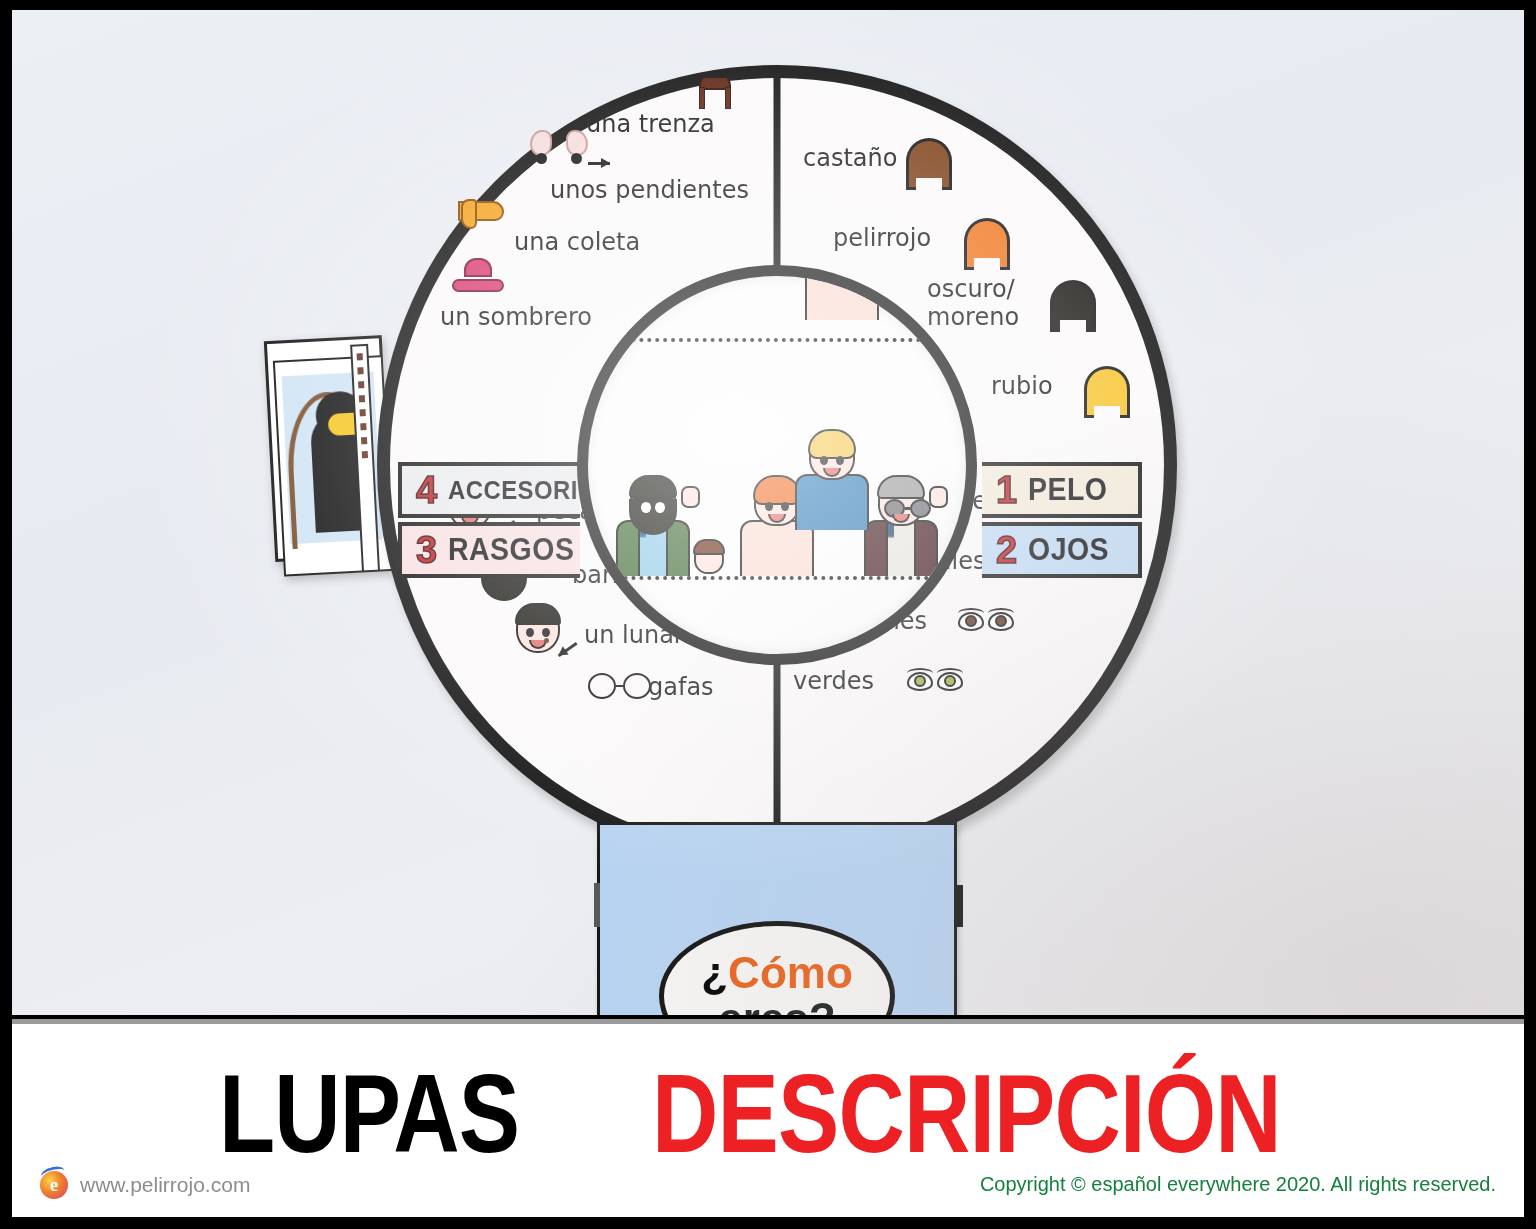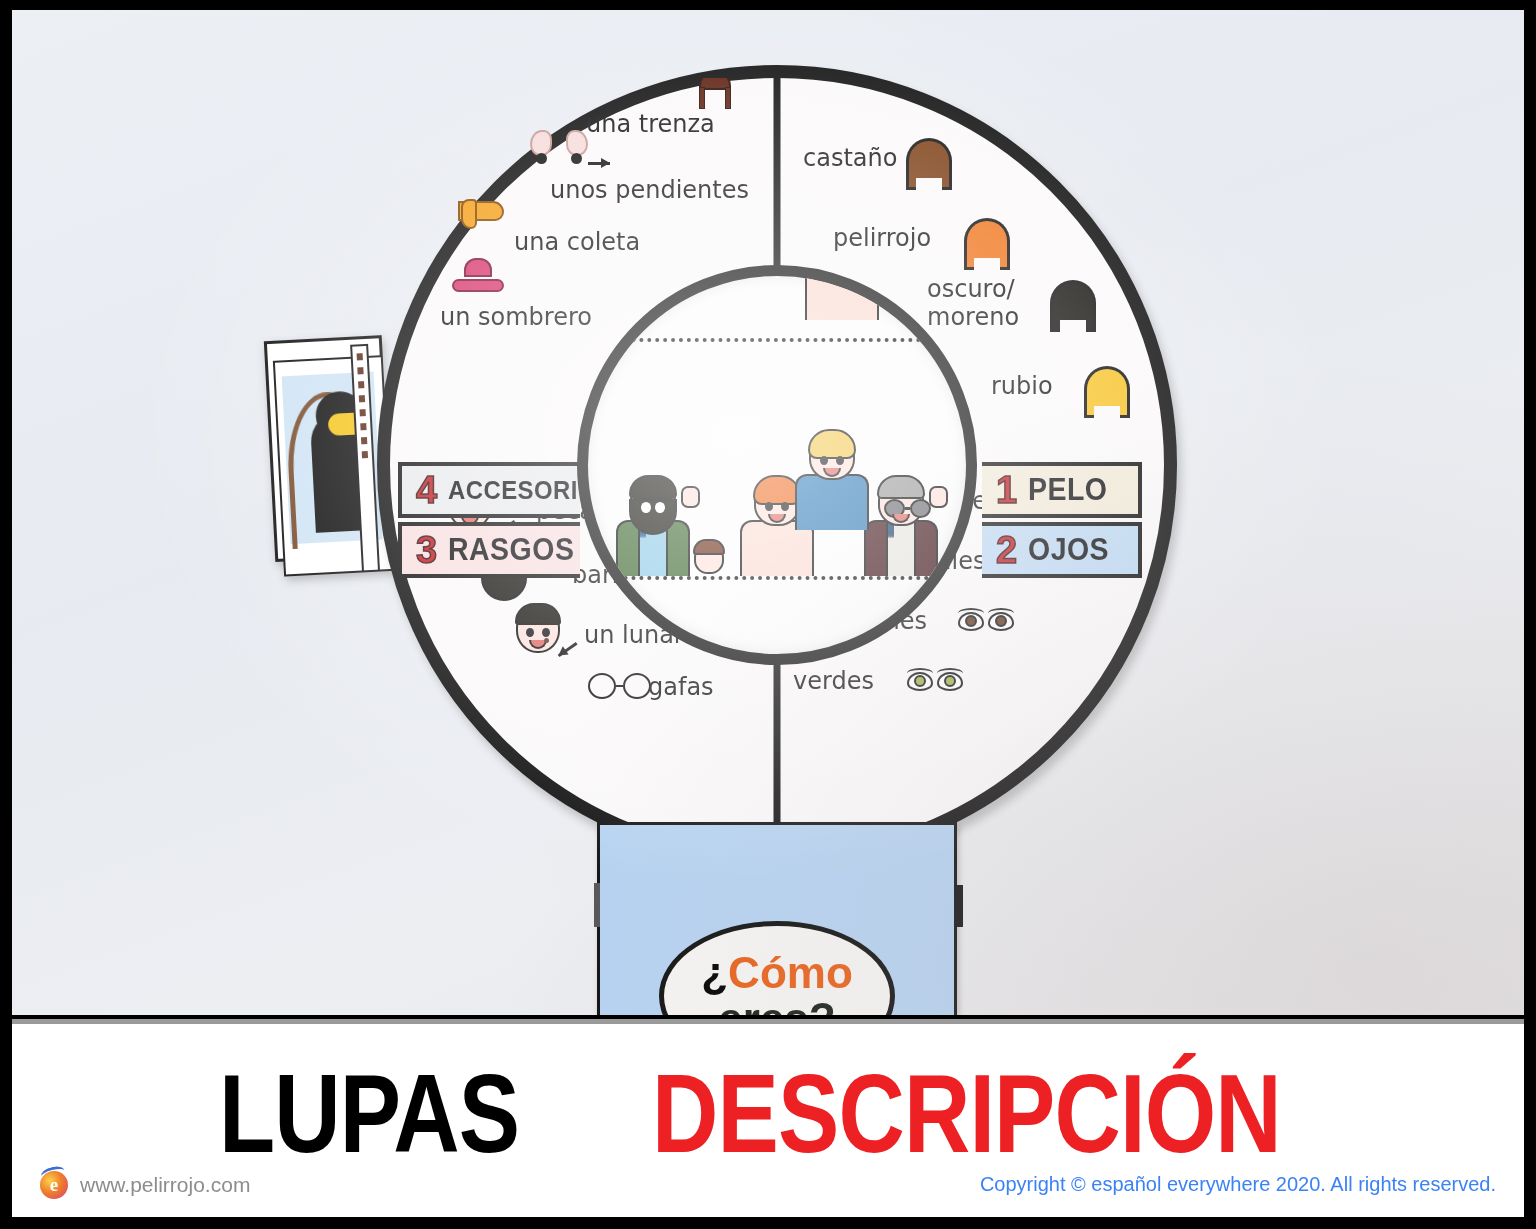--- a/index.html
+++ b/index.html
@@ -113,21 +113,21 @@
   .titletext .r{color:#ed2024;transform:scaleX(.82);display:inline-block;}
   .footer{position:absolute;left:0;bottom:16px;width:100%;height:30px;}
   .site{position:absolute;left:28px;top:0;display:flex;align-items:center;gap:12px;
     font-size:21px;color:#8d8d8d;font-family:"Liberation Sans",sans-serif;}
   .logo{position:relative;width:28px;height:28px;border-radius:50%;
     background:radial-gradient(circle at 35% 35%,#fcd24d 0%,#ef7f2a 45%,#d63a7a 100%);
     display:flex;align-items:center;justify-content:center;color:#fff;font-weight:bold;font-size:19px;
     font-family:"Liberation Serif",serif;}
   .logo .swoosh{position:absolute;left:1px;top:-4px;width:24px;height:10px;
     border-top:3px solid #3c6fd1;border-radius:50%;transform:rotate(-14deg);}
-  .copy{position:absolute;right:28px;top:2px;font-size:20px;color:#3b82f6;
+  .copy{position:absolute;right:28px;top:2px;font-size:20px;color:#15803d;
     font-family:"Liberation Sans",sans-serif;}
 
   
   .pic{position:relative;display:inline-block;flex:none;}
   
   .hair{width:46px;height:40px;border-radius:26px 26px 0 0;border:3px solid #111;
     border-bottom:none;box-sizing:border-box;position:relative;}
   .hair::before,.hair::after{content:"";position:absolute;bottom:-12px;width:10px;height:16px;
     border:3px solid #111;box-sizing:border-box;}
   .hair::before{left:-3px;border-top:none;border-right:none;}

